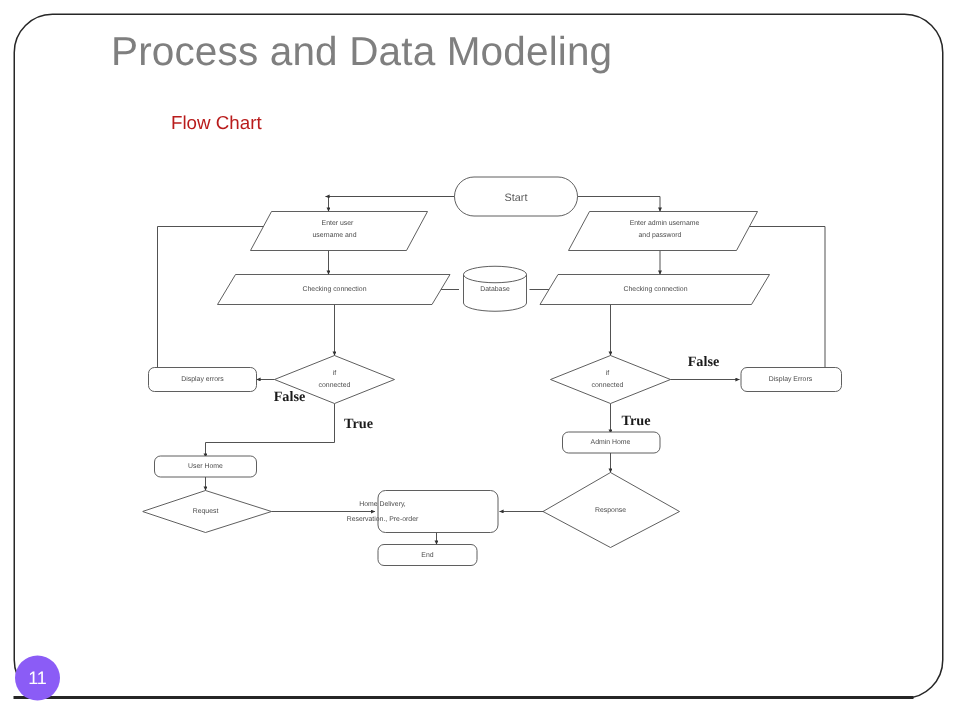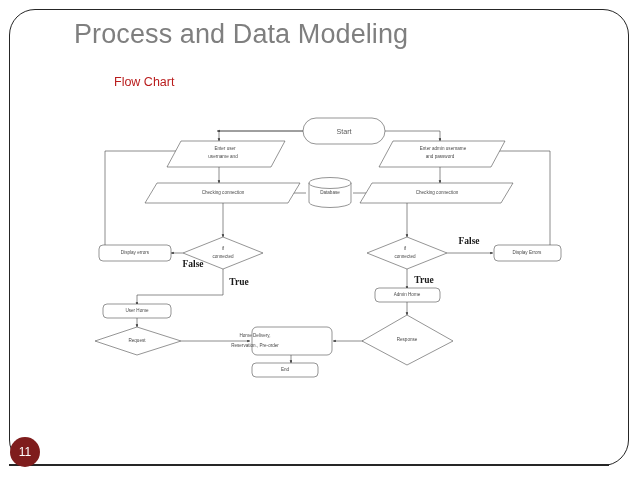--- a/index.html
+++ b/index.html
@@ -60,21 +60,21 @@
     font-family: "Liberation Sans", sans-serif;
     white-space: nowrap;
   }
   .badge {
     position: absolute;
     left: 10px;
     top: 437px;
     width: 30px;
     height: 30px;
     border-radius: 50%;
-    background: #7f1d1d;
+    background: #8b5cf6;
     color: #ffffff;
     font-size: 12px;
     display: flex;
     align-items: center;
     justify-content: center;
     font-family: "Liberation Sans", sans-serif;
   }
   .chart-area {
     position: absolute;
     left: 95px;

